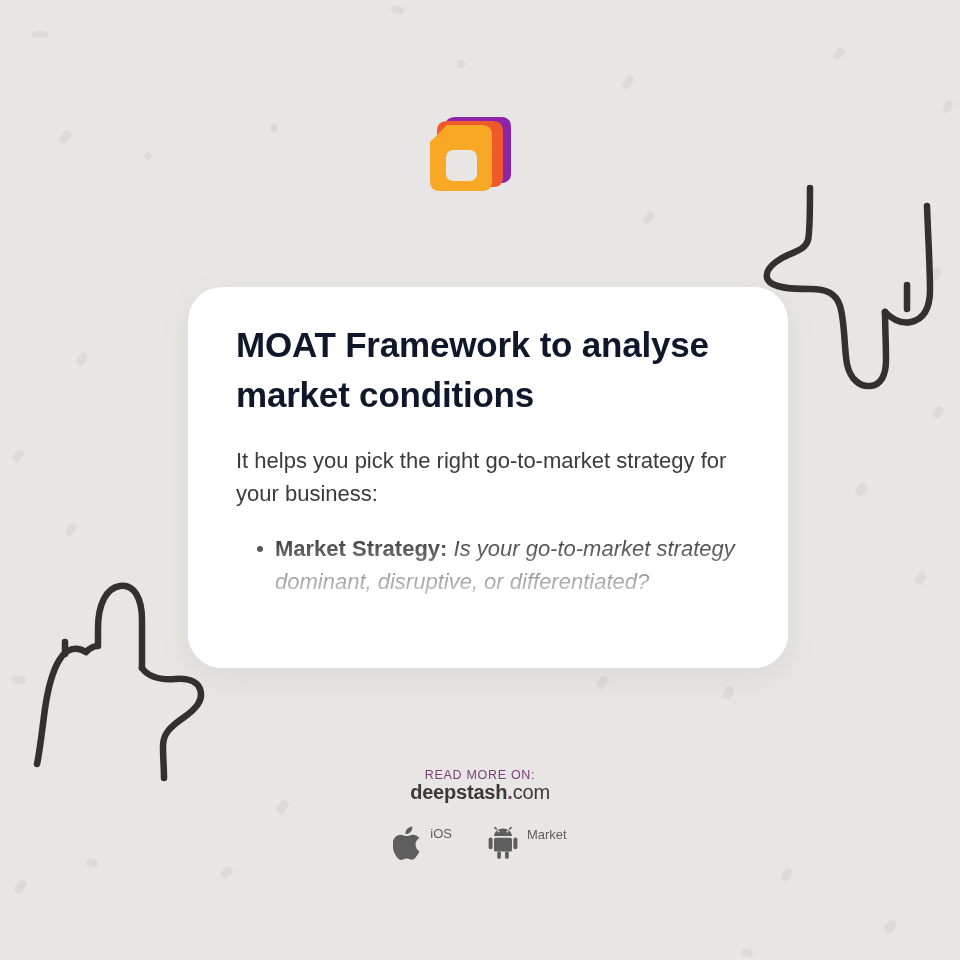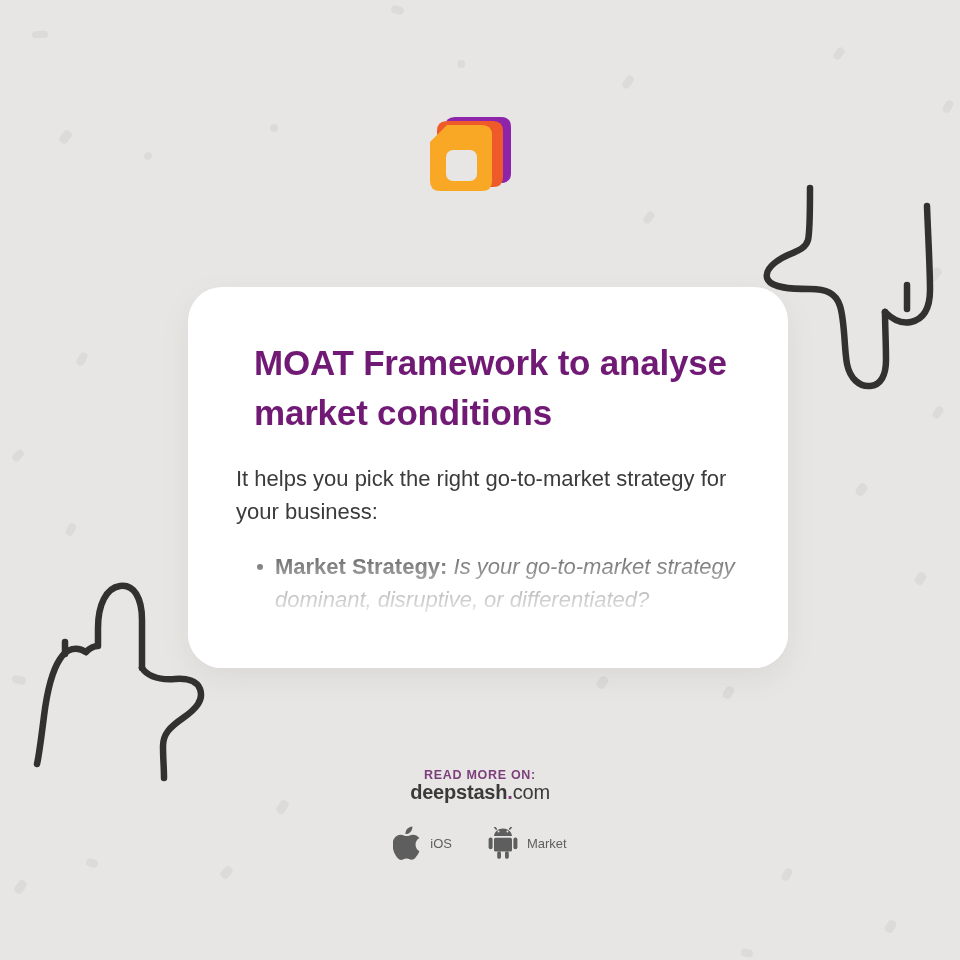--- a/index.html
+++ b/index.html
@@ -78,23 +78,23 @@
   #card-inner {
     position: absolute;
     left: 48px;
     top: 33px;
     right: 32px;
   }
   #card-title {
     font-size: 35px;
     font-weight: bold;
     line-height: 1.43;
-    color: #701a75;
+    color: #0f172a;
     letter-spacing: -0.2px;
-    margin: 18px;
+    margin: 0;
   }
   #card-lead {
     font-size: 22px;
     line-height: 1.5;
     color: #3b3b3b;
     margin: 24px 0 8px 0;
   }
   #bullet-list {
     margin: 22px 0 0 0;
     padding: 0 0 0 39px;
@@ -137,21 +137,21 @@
   
   #footer {
     position: absolute;
     left: 0;
     right: 0;
     top: 768px;
     text-align: center;
   }
   #read-more-on {
     font-size: 12.5px;
-    font-weight: bold;
+    font-weight: normal;
     letter-spacing: 0.7px;
     color: #7d3f7b;
     margin: 0;
   }
   #brand-wordmark {
     font-size: 20px;
     color: #3a3a3a;
     letter-spacing: -0.2px;
     line-height: 1;
   }
@@ -161,21 +161,20 @@
 
   #store-links {
     margin-top: 24px;
     display: flex;
     justify-content: center;
     align-items: center;
     gap: 36px;
   }
   .store-link {
     display: flex;
-    align-items: center;
     gap: 9px;
   }
   .store-label {
     font-size: 13px;
     color: #5e5e5e;
   }
   .store-icon { display: block; }
 </style>
 </head>
 <body>

